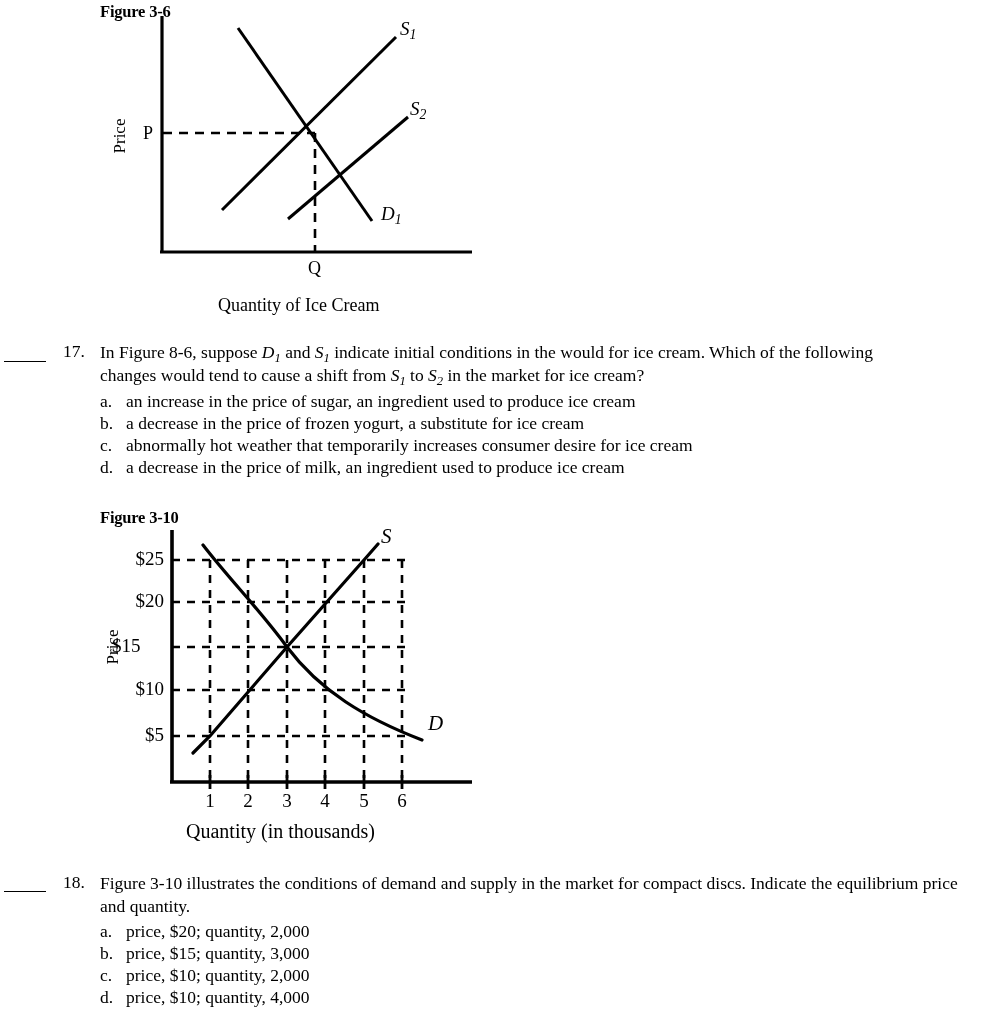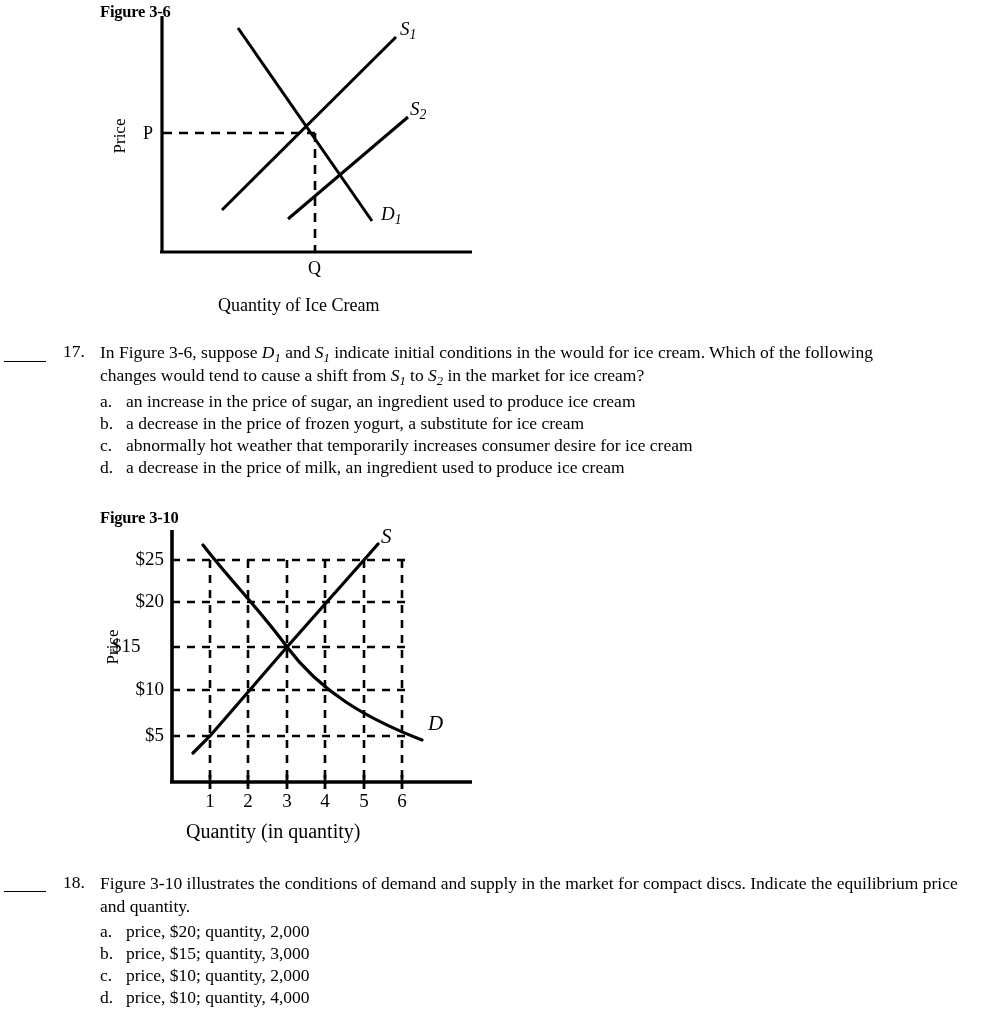--- a/index.html
+++ b/index.html
@@ -124,21 +124,21 @@
 
   <div class="curve-lbl" style="left:410px; top:98px;"><span>S</span><sub>2</sub></div>
 
   <div class="curve-lbl" style="left:381px; top:203px;"><span>D</span><sub>1</sub></div>
 
   <div class="axis-caption" style="left:218px; top:295px;">Quantity of Ice Cream</div>
 
   <div class="blank-line" style="left:4px; top:361px; width:42px;"></div>
   <div class="qnum" style="left:63px; top:341px;">17.</div>
   <div class="qbody" style="left:100px; top:341px; width:830px;">
-    <span>In Figure 3-6, suppose </span><em class="v"><span>D</span><sub>1</sub></em><span> and </span><em class="v"><span>S</span><sub>1</sub></em><span> indicate initial conditions in the would for ice cream. Which of the</span>
+    <span>In Figure 8-6, suppose </span><em class="v"><span>D</span><sub>1</sub></em><span> and </span><em class="v"><span>S</span><sub>1</sub></em><span> indicate initial conditions in the would for ice cream. Which of the</span>
     <span>following changes would tend to cause a shift from </span><em class="v"><span>S</span><sub>1</sub></em><span> to </span><em class="v"><span>S</span><sub>2</sub></em><span> in the market for ice cream?</span>
   </div>
 
   <div class="opt" style="left:100px; top:390px;"><span class="letter">a.</span><span>an increase in the price of sugar, an ingredient used to produce ice cream</span></div>
   <div class="opt" style="left:100px; top:412px;"><span class="letter">b.</span><span>a decrease in the price of frozen yogurt, a substitute for ice cream</span></div>
   <div class="opt" style="left:100px; top:434px;"><span class="letter">c.</span><span>abnormally hot weather that temporarily increases consumer desire for ice cream</span></div>
   <div class="opt" style="left:100px; top:456px;"><span class="letter">d.</span><span>a decrease in the price of milk, an ingredient used to produce ice cream</span></div>
 
   <div class="fig-title" style="left:100px; top:508px;">Figure 3-10</div>
 
@@ -190,21 +190,21 @@
   <div class="tick-lbl" style="left:195px; top:790px; width:30px; text-align:center;">1</div>
   <div class="tick-lbl" style="left:233px; top:790px; width:30px; text-align:center;">2</div>
   <div class="tick-lbl" style="left:272px; top:790px; width:30px; text-align:center;">3</div>
   <div class="tick-lbl" style="left:310px; top:790px; width:30px; text-align:center;">4</div>
   <div class="tick-lbl" style="left:349px; top:790px; width:30px; text-align:center;">5</div>
   <div class="tick-lbl" style="left:387px; top:790px; width:30px; text-align:center;">6</div>
 
   <div class="curve-lbl" style="left:381px; top:524px; font-size:21px;">S</div>
   <div class="curve-lbl" style="left:428px; top:711px; font-size:21px;">D</div>
 
-  <div class="axis-caption" style="left:186px; top:820px; font-size:20px;">Quantity (in quantity)</div>
+  <div class="axis-caption" style="left:186px; top:820px; font-size:20px;">Quantity (in thousands)</div>
 
   <div class="blank-line" style="left:4px; top:891px; width:42px;"></div>
   <div class="qnum" style="left:63px; top:872px;">18.</div>
   <div class="qbody" style="left:100px; top:872px; width:860px;">
     <span>Figure 3-10 illustrates the conditions of demand and supply in the market for compact discs. Indicate the</span>
     <span>equilibrium price and quantity.</span>
   </div>
 
   <div class="opt" style="left:100px; top:920px;"><span class="letter">a.</span><span>price, $20; quantity, 2,000</span></div>
   <div class="opt" style="left:100px; top:942px;"><span class="letter">b.</span><span>price, $15; quantity, 3,000</span></div>

